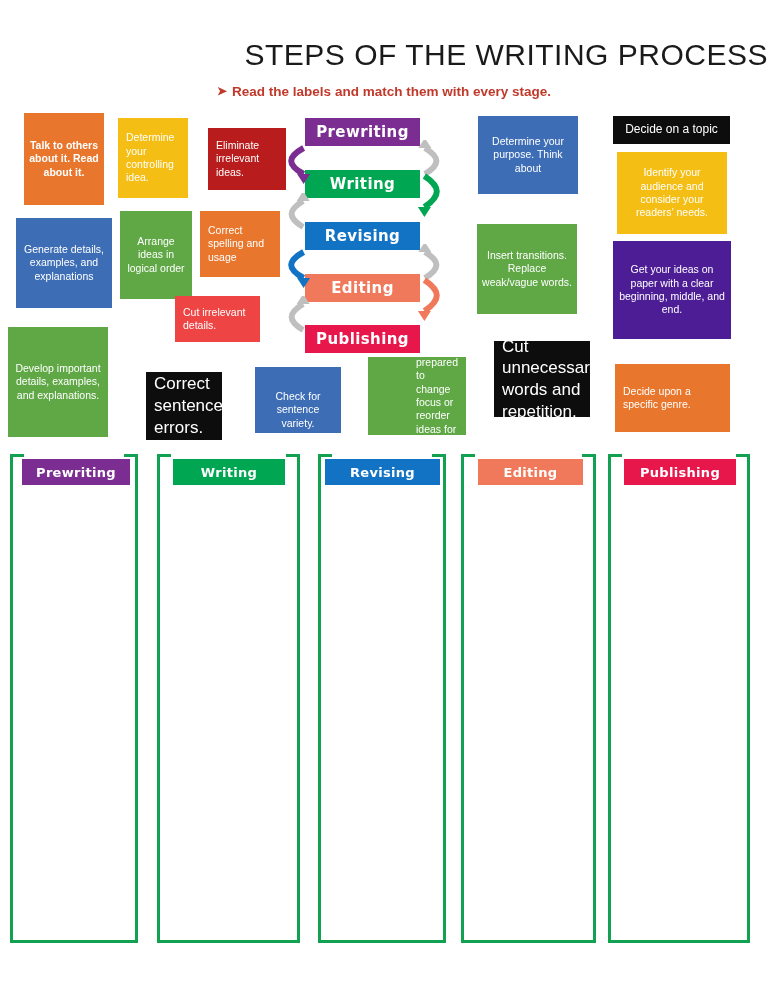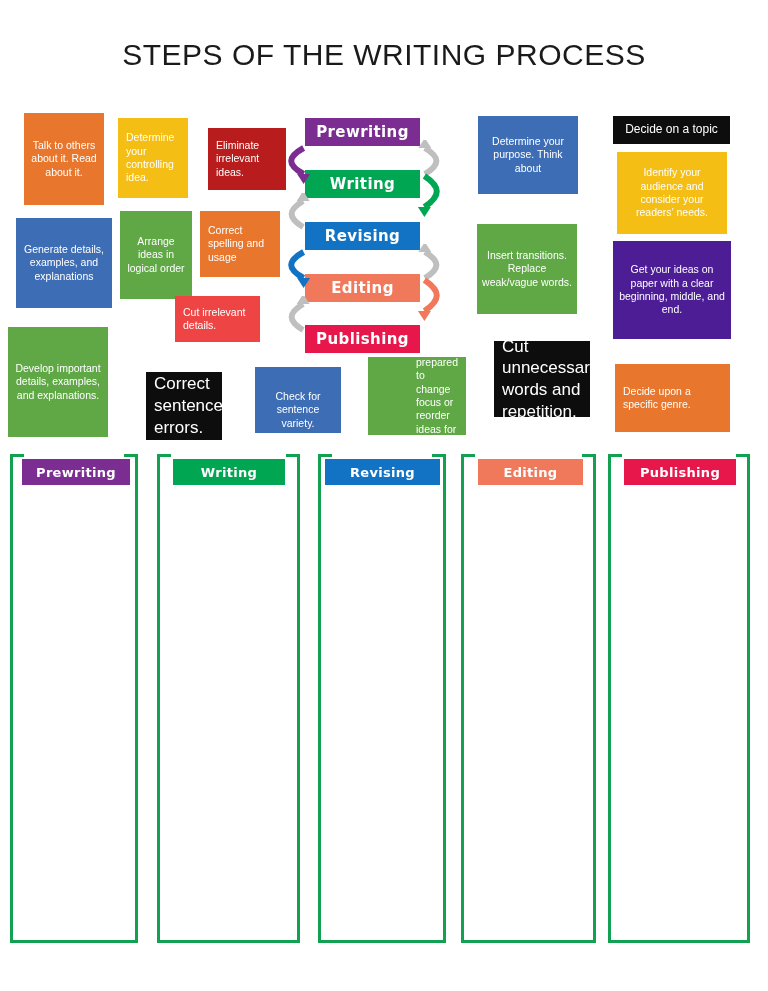--- a/index.html
+++ b/index.html
@@ -15,21 +15,21 @@
     width: 768px;
     height: 991px;
     background: #fff;
   }
 
   
   #title {
     position: absolute;
     left: 0; top: 38px;
     width: 768px;
-    text-align: center;
+    text-align: right;
     font-size: 30px;
     font-weight: 400;
     letter-spacing: 0.5px;
     color: #1a1a1a;
     font-family: "Liberation Sans", sans-serif;
   }
   #subtitle-row {
     position: absolute;
     left: 0; top: 84px;
     width: 768px;
@@ -107,23 +107,26 @@
     position: absolute;
     background: #ffffff;
   }
 </style>
 </head>
 <body>
 
 <div id="page">
 
   <div id="title">STEPS OF THE WRITING PROCESS</div>
+  <div id="subtitle-row">
+    <span class="bullet">➤</span><span>Read the labels and match them with every stage.</span>
+  </div>
 
   <div id="labels-layer">
-      <div class="card" style="left: 24px; top: 113px; width: 80px; height: 92px; background: rgb(232, 118, 44);">
+      <div class="card" style="left: 24px; top: 113px; width: 80px; height: 92px; background: rgb(232, 118, 44); font-weight: bold;">
         <span>Talk to others about it. Read about it.</span>
       </div>
       <div class="card left-text" style="left: 118px; top: 118px; width: 70px; height: 80px; background: rgb(244, 190, 20);">
         <span>Determine your controlling idea.</span>
       </div>
       <div class="card left-text" style="left: 208px; top: 128px; width: 78px; height: 62px; background: #b91c1c;">
         <span>Eliminate irrelevant ideas.</span>
       </div>
       <div class="card" style="left: 16px; top: 218px; width: 96px; height: 90px; background: rgb(61, 109, 181);">
         <span>Generate details, examples, and explanations</span>

